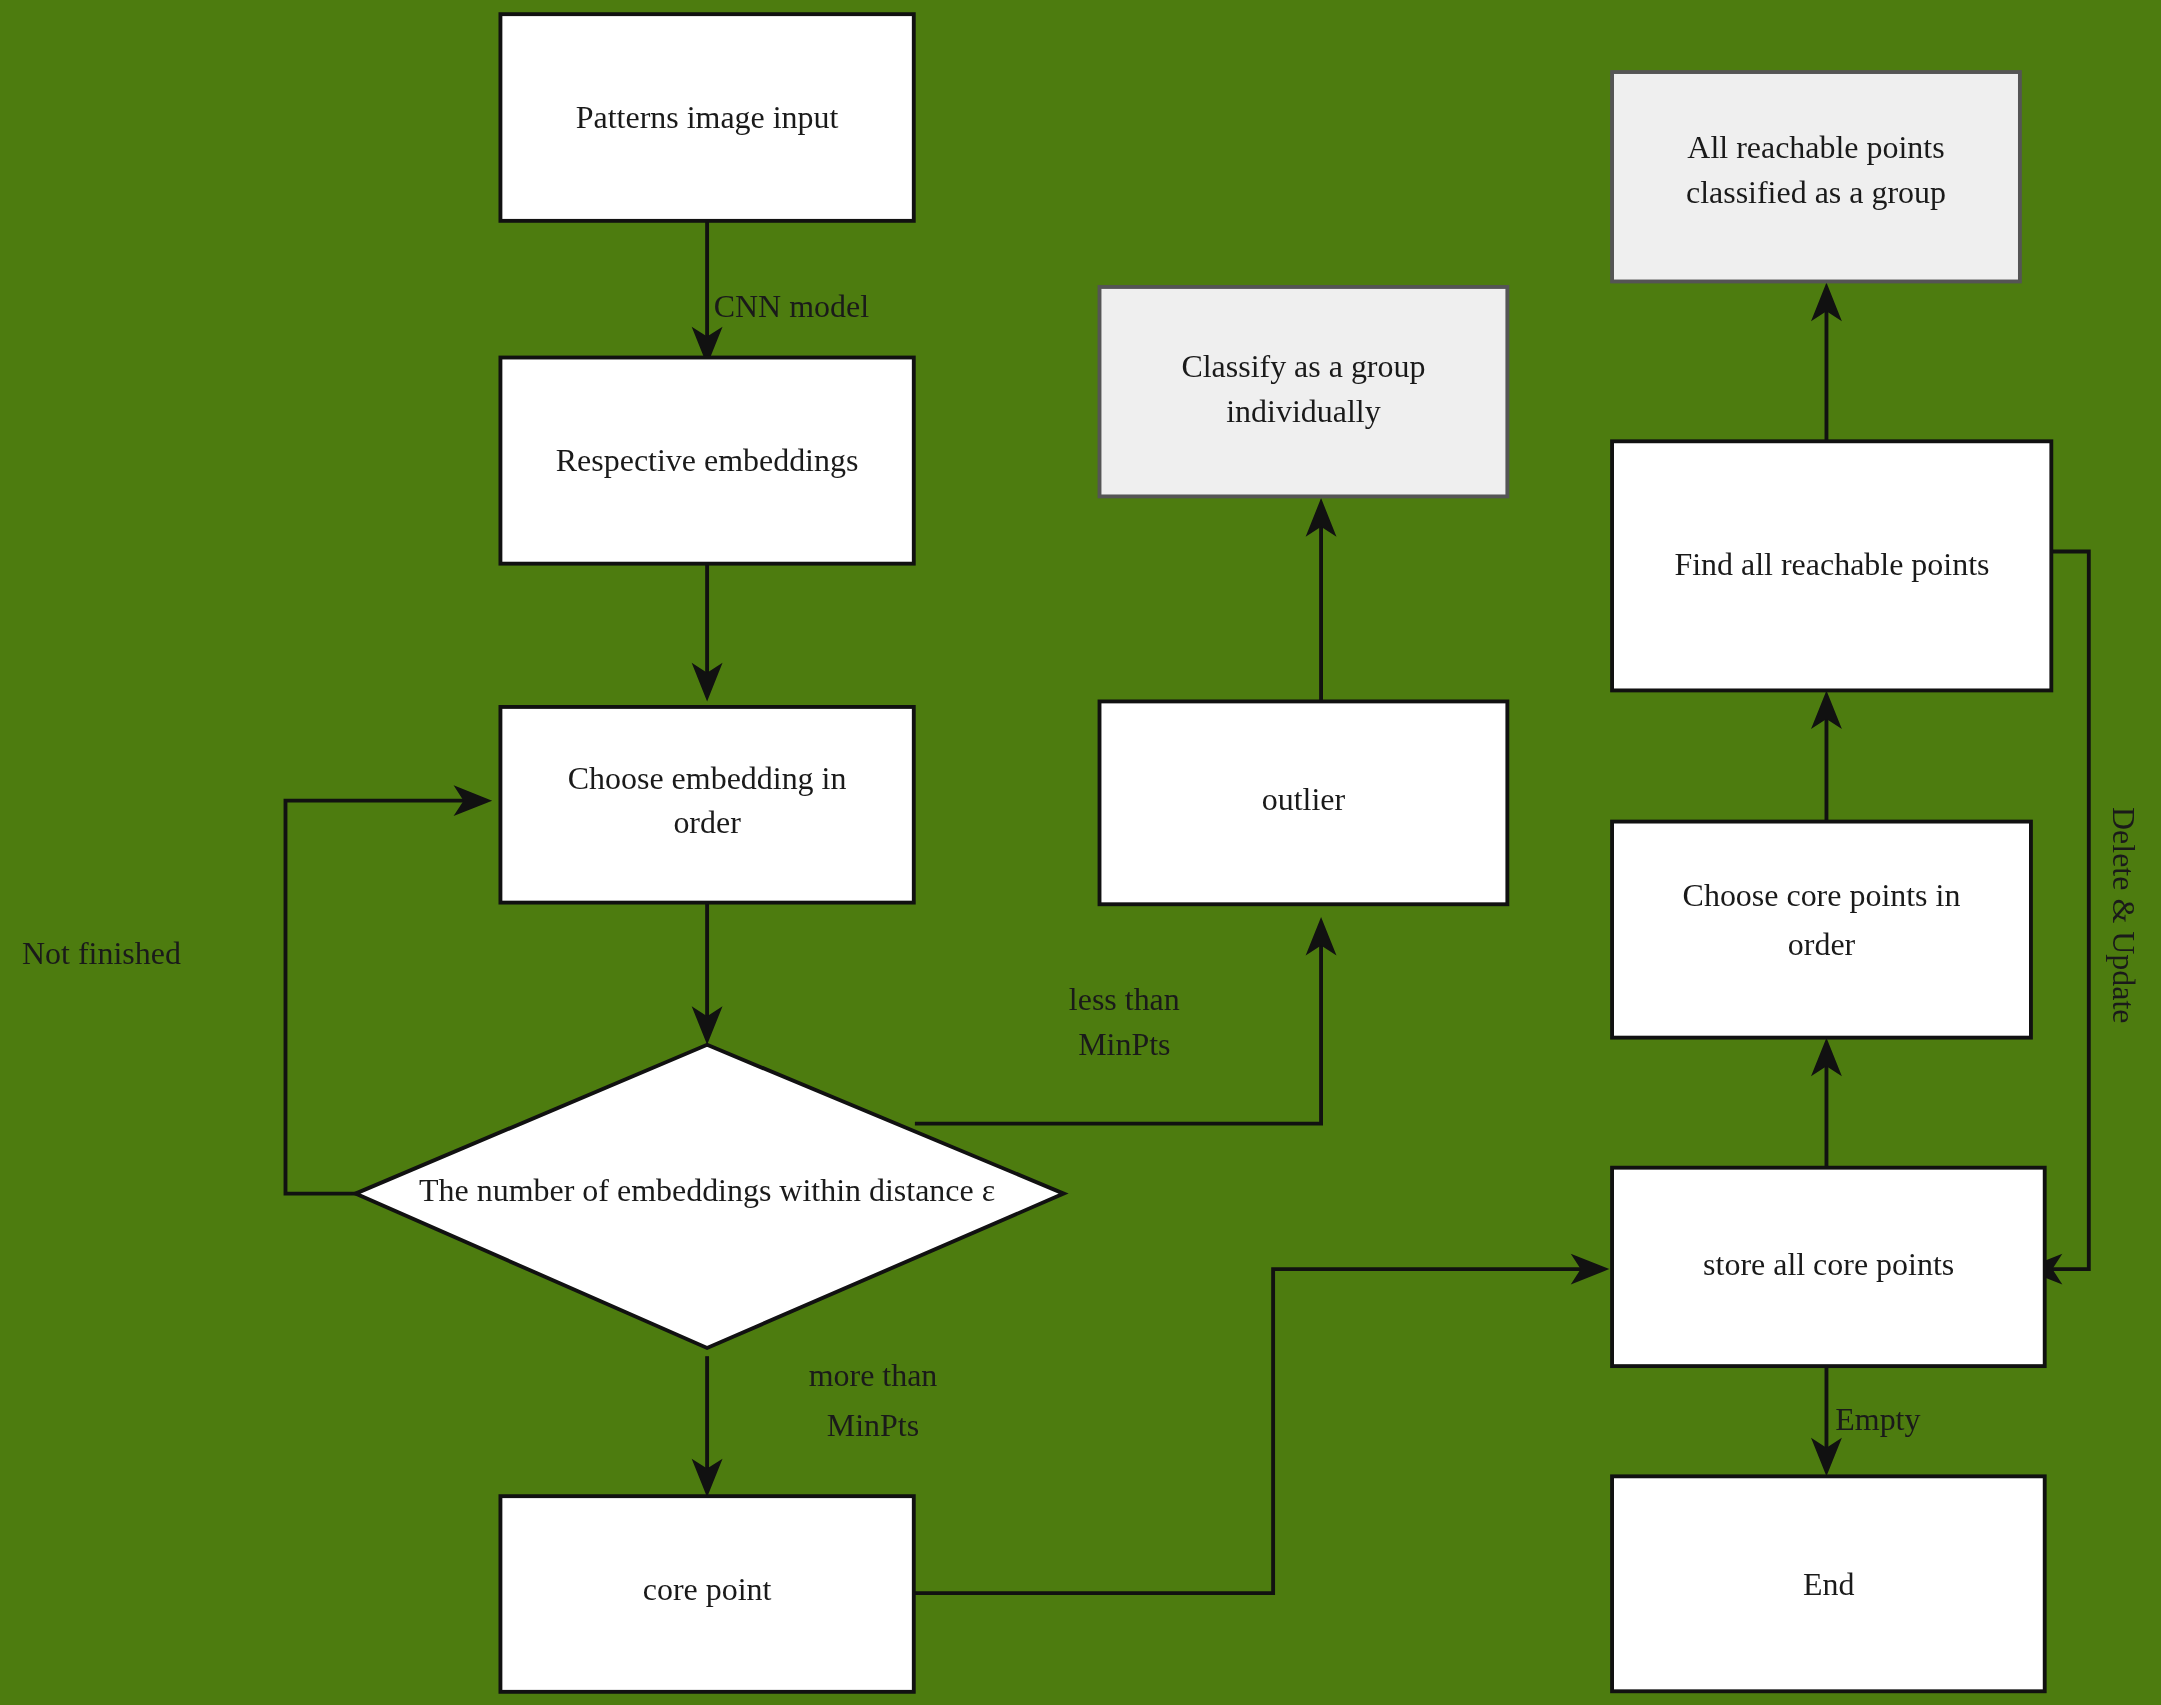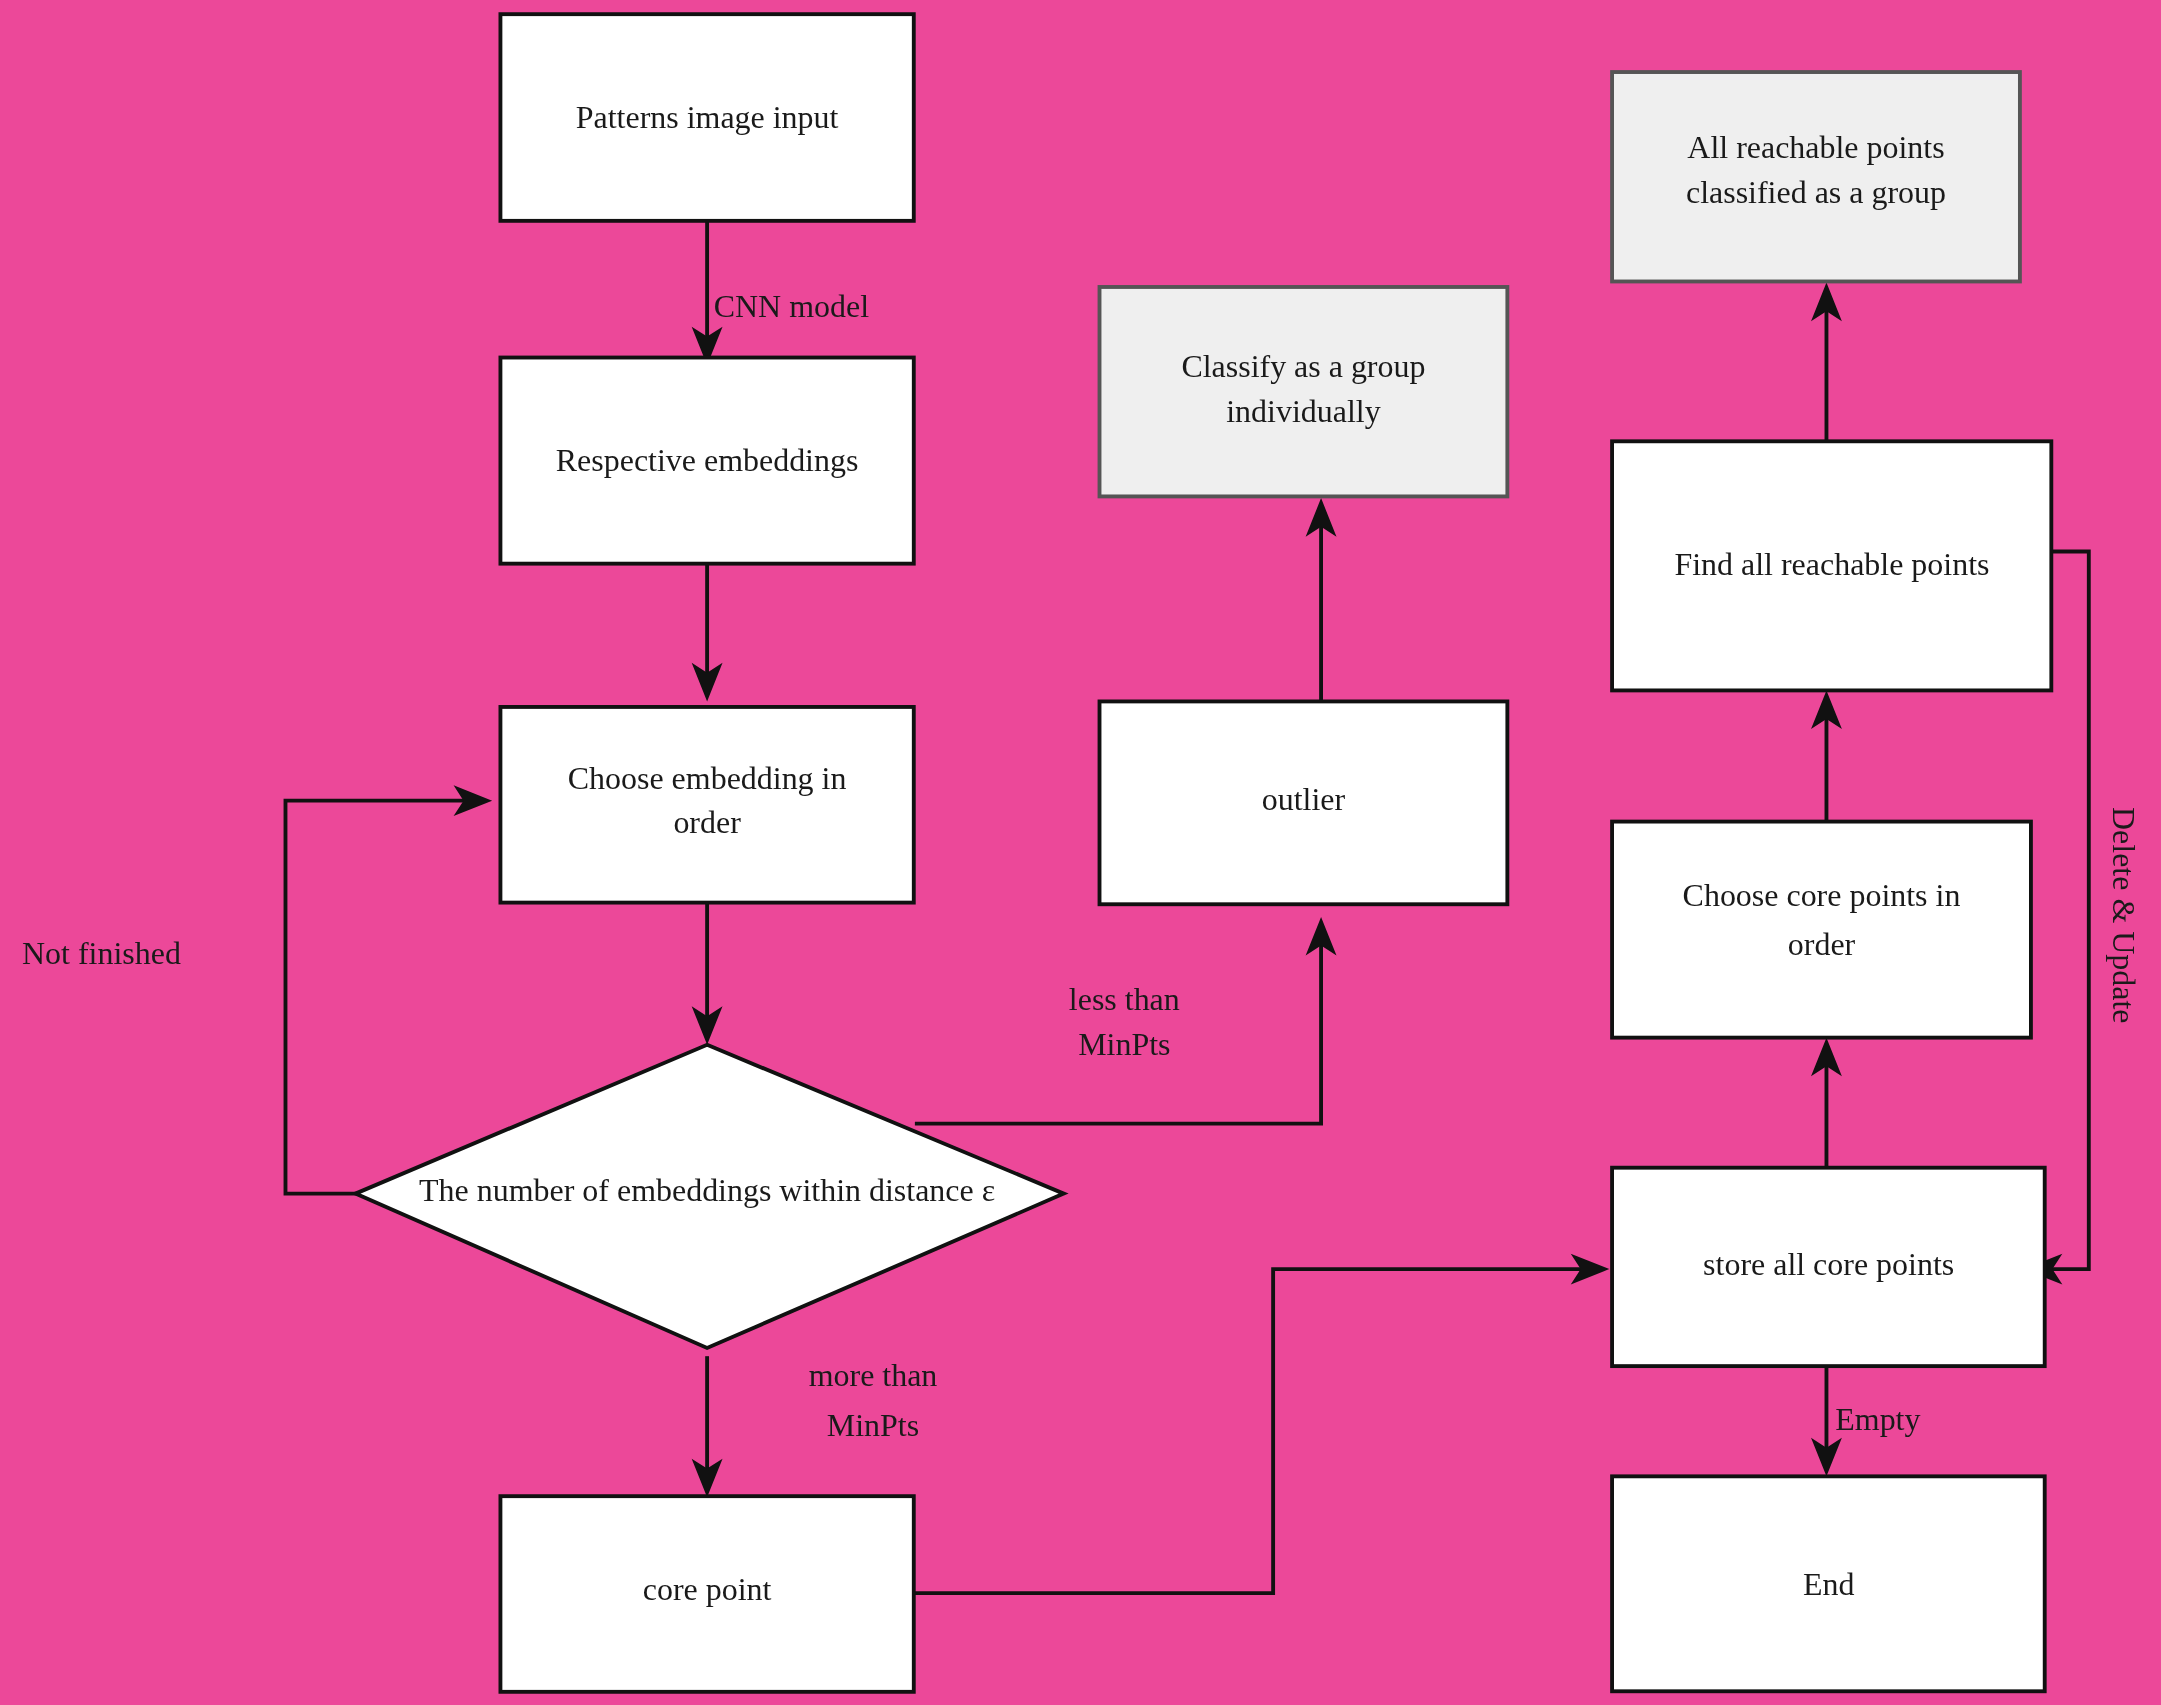--- a/index.html
+++ b/index.html
@@ -4,21 +4,21 @@
 <style>
   html, body {
     margin: 0;
     padding: 0;
     background: #ffffff;
   }
   #page {
     position: relative;
     width: 2161px;
     height: 1706px;
-    background: #ec4899;
+    background: #4d7c0f;
     overflow: hidden;
     font-family: "Liberation Serif", "DejaVu Serif", serif;
   }
   svg.flow {
     position: absolute;
     top: 0;
     left: 0;
     width: 2161px;
     height: 1706px;
   }

